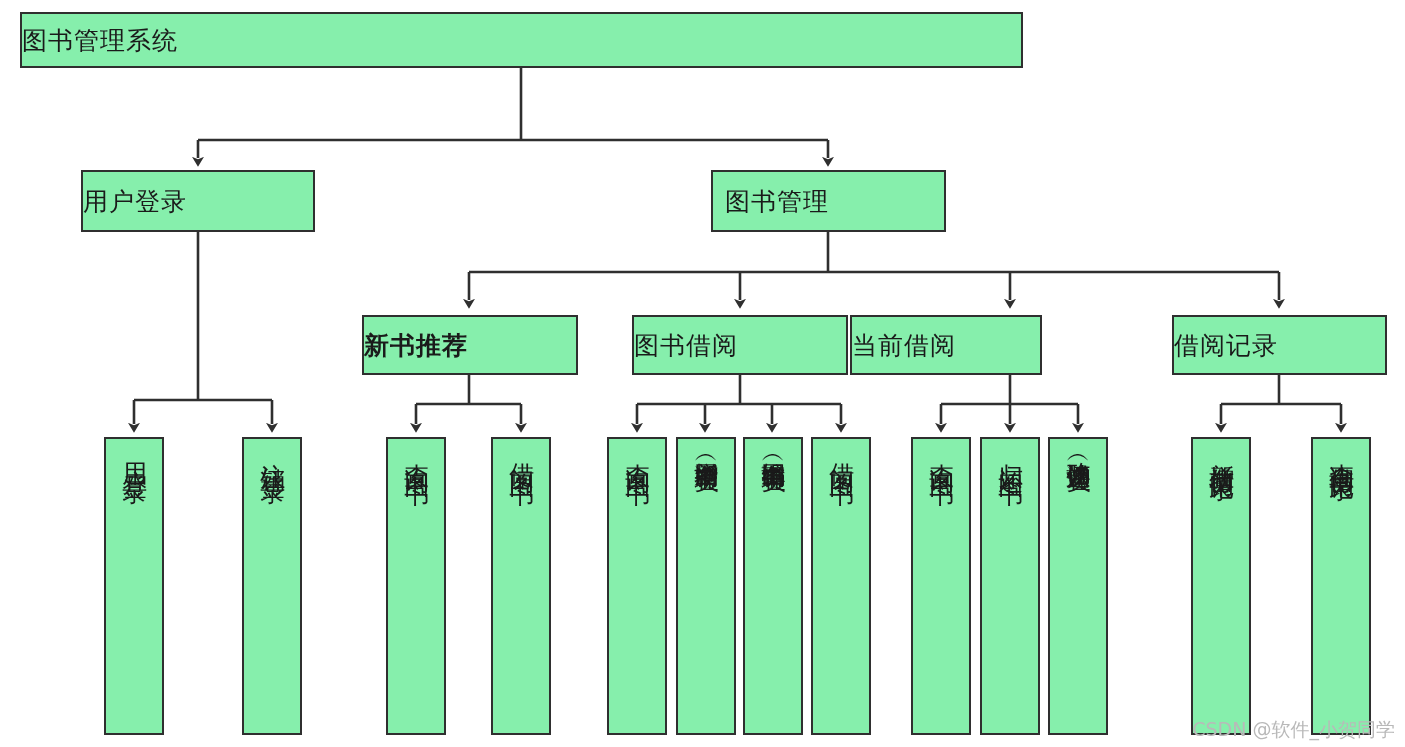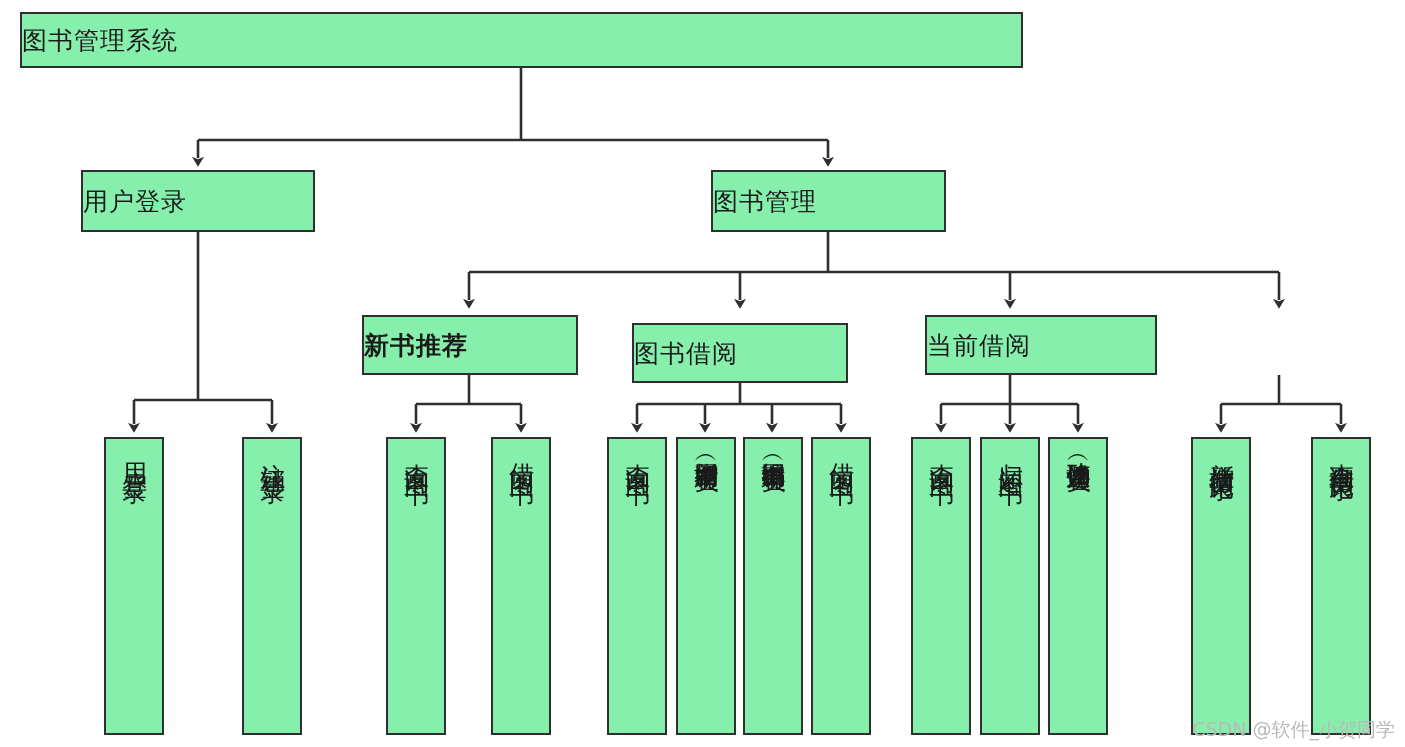--- a/index.html
+++ b/index.html
@@ -114,36 +114,39 @@
   </svg>
 
   <div class="node root h-node" style="left:20px;top:12px;width:1003px;height:56px;">
     <span class="lbl">图书管理系统</span>
   </div>
 
   <div class="node h-node" style="left:81px;top:170px;width:234px;height:62px;">
     <span class="lbl">用户登录</span>
   </div>
 
-  <div class="node h-node" style="left:711px;top:170px;width:235px;height:62px;">
+  <div class="node h-node" style="left:711px;top:170px;width:235px;height:62px;padding-left:12px;">
     <span class="lbl">图书管理</span>
   </div>
 
   <div class="node h-node" style="left:362px;top:315px;width:216px;height:60px;font-weight:bold;">
     <span class="lbl">新书推荐</span>
   </div>
 
-  <div class="node h-node" style="left:632px;top:315px;width:216px;height:60px;margin-top:8px;">
+  <div class="node h-node" style="left:632px;top:315px;width:216px;height:60px;">
     <span class="lbl">图书借阅</span>
   </div>
 
-  <div class="node h-node" style="left:925px;top:315px;width:232px;height:60px;">
+  <div class="node h-node" style="left:850px;top:315px;width:192px;height:60px;">
     <span class="lbl">当前借阅</span>
   </div>
 
+  <div class="node h-node" style="left:1172px;top:315px;width:215px;height:60px;">
+    <span class="lbl">借阅记录</span>
+  </div>
 
   <div class="node leaf" style="left:104px;top:437px;width:60px;height:298px;">
     <span class="lbl">用户登录</span>
   </div>
 
   <div class="node leaf" style="left:242px;top:437px;width:60px;height:298px;">
     <span class="lbl">注销登录</span>
   </div>
 
   <div class="node leaf" style="left:386px;top:437px;width:60px;height:298px;">

